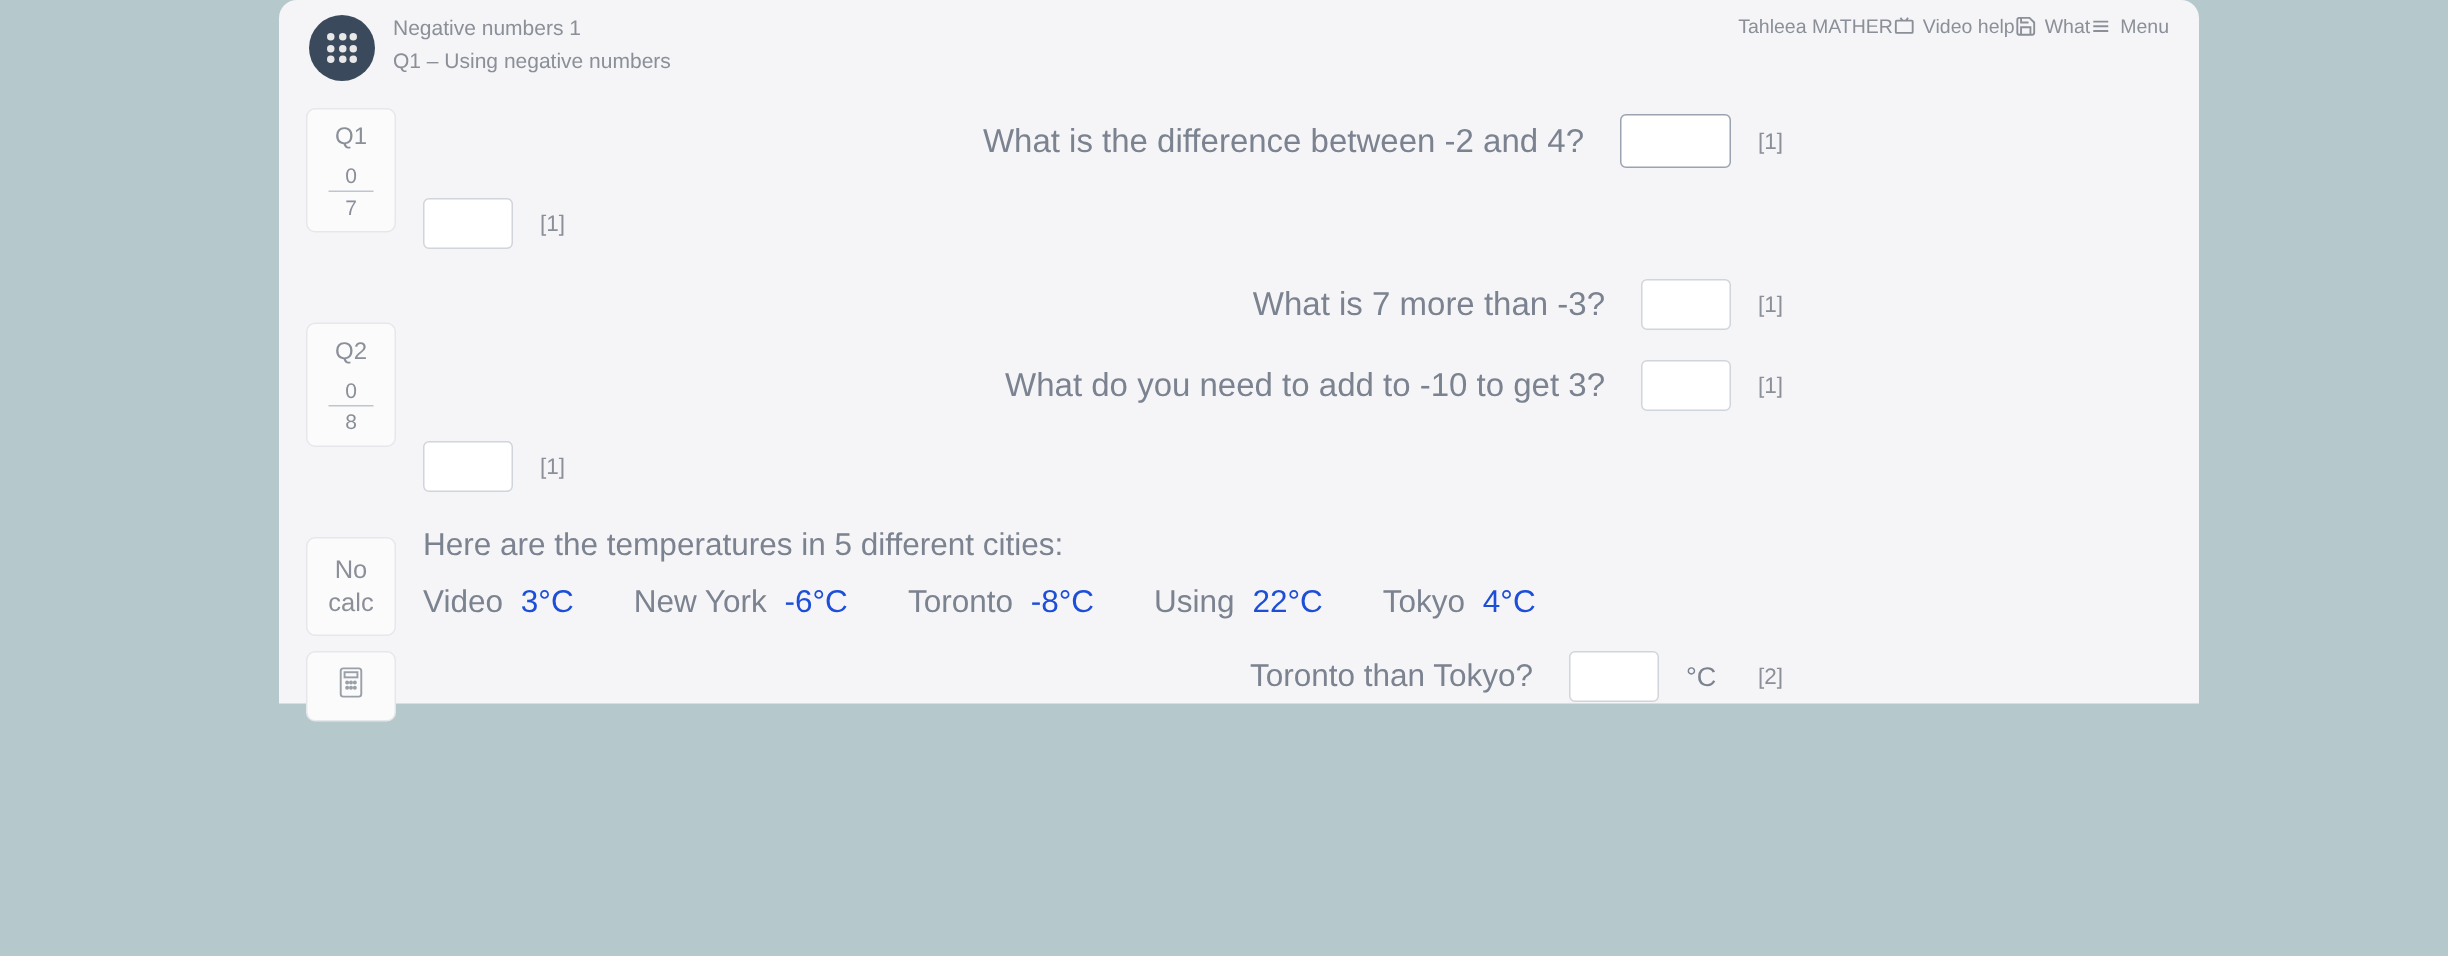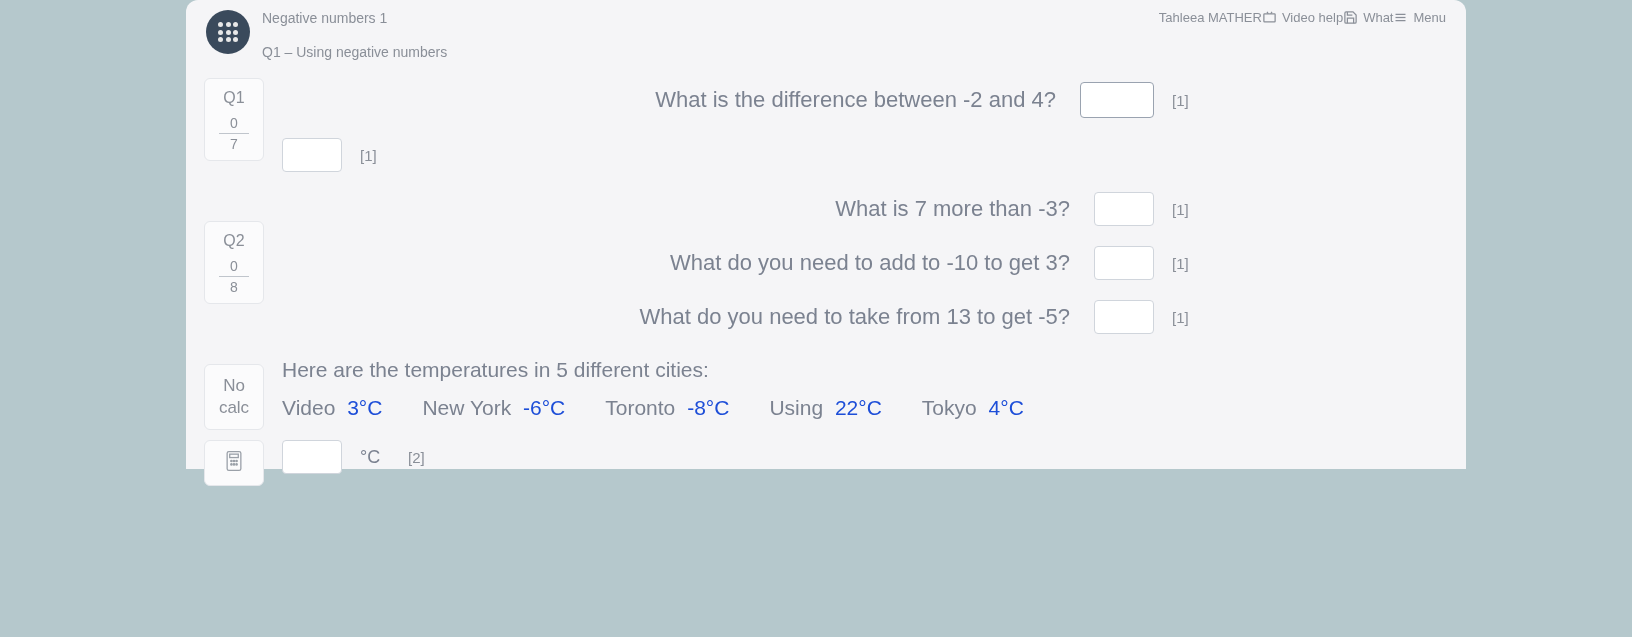--- a/index.html
+++ b/index.html
@@ -40,21 +40,21 @@
       display: grid;
       grid-template-columns: repeat(3, 5px);
       grid-template-rows: repeat(3, 5px);
       gap: 2.5px;
     }
     .logo-dots span {
       width: 5px; height: 5px; border-radius: 50%; background: #e8e8e8;
     }
     .header-titles { flex: 1; }
     .header-title { color: #8a8f98; font-size: 14px; font-weight: 500; }
-    .header-subtitle { color: #8a8f98; font-size: 14px; margin-top: 18px; }
+    .header-subtitle { color: #8a8f98; font-size: 14px; margin-top: 6px; }
     .header-right {
       display: flex;
       align-items: center;
       color: #8a8f98;
       font-size: 13px;
     }
     .header-link {
       display: flex;
       align-items: center;
       gap: 5px;
@@ -276,21 +276,20 @@
       </div>
 
       <div class="qrow">
         <div class="qtext">What do you need to add to -10 to get 3?</div>
         <input class="answer-box plain" value="" style="">
         <div class="marks">[1]</div>
         <div class="tail-space"></div>
       </div>
 
       <div class="qrow">
-        <div class="qtext">What do you need to take from 13 to get -5?</div>
         <input class="answer-box plain" value="" style="">
         <div class="marks">[1]</div>
         <div class="tail-space"></div>
       </div>
 
       <div class="section2-intro">Here are the temperatures in 5 different cities:</div>
 
       <div class="temps-row">
         <div>
           <span class="city">Video</span>
@@ -308,20 +307,21 @@
           <span class="city">Using</span>
           <span class="temp">22°C</span>
         </div>
         <div>
           <span class="city">Tokyo</span>
           <span class="temp">4°C</span>
         </div>
       </div>
 
       <div class="bottomrow">
+        <div class="qtext2">Toronto than Tokyo?</div>
         <input class="answer-box plain" style="">
         <div class="unit">°C</div>
         <div class="marks">[2]</div>
         <div class="tail-space"></div>
       </div>
 
     </div>
   </div>
 </div>
 

